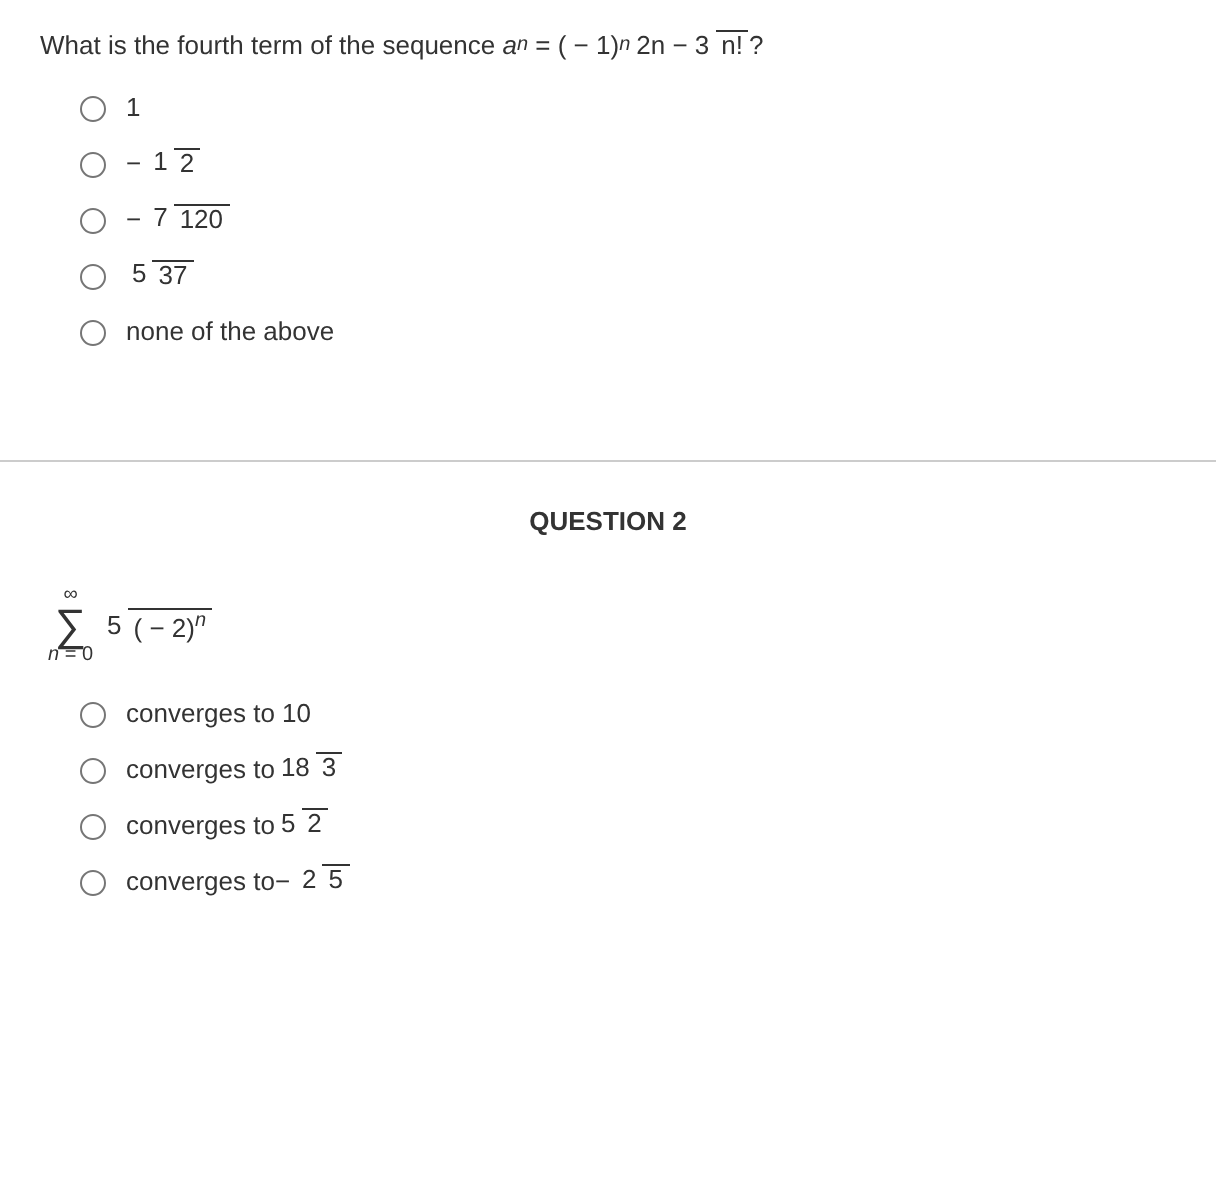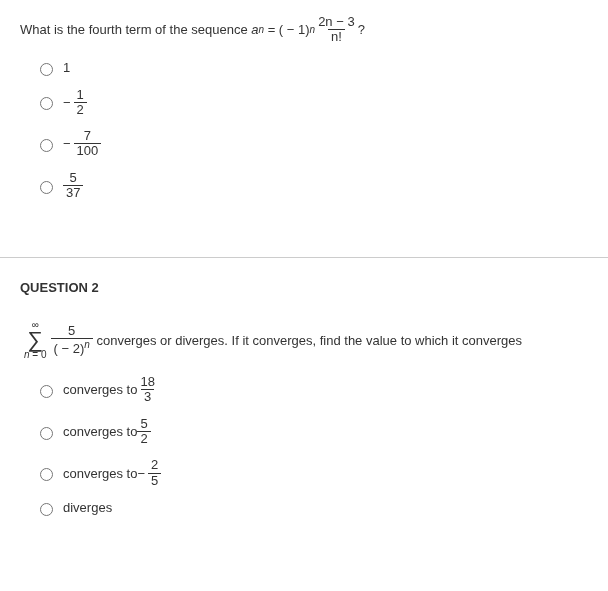--- a/index.html
+++ b/index.html
@@ -25,21 +25,21 @@
     .option-row {
       display: flex;
       align-items: center;
       margin: 12px 0 12px 15px;
     }
     input[type="radio"] {
       margin-right: 10px;
     }
     .frac {
       display: inline-flex;
-      flex-direction: column;
+      flex-direction: row;
       align-items: center;
       vertical-align: middle;
       font-size: 13px;
       line-height: 1.1;
     }
     .frac .num {
       padding: 0 3px;
     }
     .frac .denom {
       border-top: 1px solid #333;
@@ -53,20 +53,21 @@
       margin-right: 3px;
     }
     hr.qsep {
       border: none;
       border-top: 1px solid #ccc;
       margin: 30px 0 10px 0;
     }
     .qtitle {
       font-weight: bold;
       margin: 22px 20px 10px 20px;
+      text-align: center;
     }
     .sigma-wrap {
       display: inline-flex;
       flex-direction: column;
       align-items: center;
       line-height: 1;
       margin: 0 4px;
     }
     .sigma-top, .sigma-bot {
       font-size: 10px;
@@ -120,55 +121,62 @@
       </span>
     </span>
   </div>
 
   <div class="option-row">
     <input type="radio" name="q1" style="">
     <span class="math-line">
       <span class="neg">−</span>
       <span class="frac">
         <span class="num">7</span>
-        <span class="denom">100</span>
+        <span class="denom">120</span>
       </span>
     </span>
   </div>
 
   <div class="option-row">
     <input type="radio" name="q1" style="">
     <span class="math-line">
       <span class="frac">
         <span class="num">5</span>
         <span class="denom">37</span>
       </span>
     </span>
   </div>
 
+  <div class="option-row">
+    <input type="radio" name="q1" style="">
+    <span>none of the above</span>
+  </div>
 </div>
 
 <hr class="qsep">
 
 <div class="qtitle">QUESTION 2</div>
 
 <div class="question-block">
   <div class="question-prompt">
     <span class="sigma-wrap">
       <span class="sigma-top">∞</span>
       <span class="sigma">∑</span>
       <span class="sigma-bot"><i>n</i><span> = 0</span></span>
     </span>
     <span class="frac">
       <span class="num">5</span>
       <span class="denom"><span>( − 2)</span><span class="sup">n</span></span>
     </span>
-    <span> converges or diverges. If it converges, find the value to which it converges</span>
-  </div>
-
+  </div>
+
+  <div class="option-row">
+    <input type="radio" name="q2" style="">
+    <span>converges to 10</span>
+  </div>
 
   <div class="option-row">
     <input type="radio" name="q2" style="">
     <span class="math-line">
       <span>converges to </span>
       <span class="frac">
         <span class="num">18</span>
         <span class="denom">3</span>
       </span>
     </span>
@@ -190,17 +198,13 @@
     <span class="math-line">
       <span>converges to </span>
       <span class="neg">−</span>
       <span class="frac">
         <span class="num">2</span>
         <span class="denom">5</span>
       </span>
     </span>
   </div>
 
-  <div class="option-row">
-    <input type="radio" name="q2" style="">
-    <span>diverges</span>
-  </div>
 </div>
 
 </body></html>

